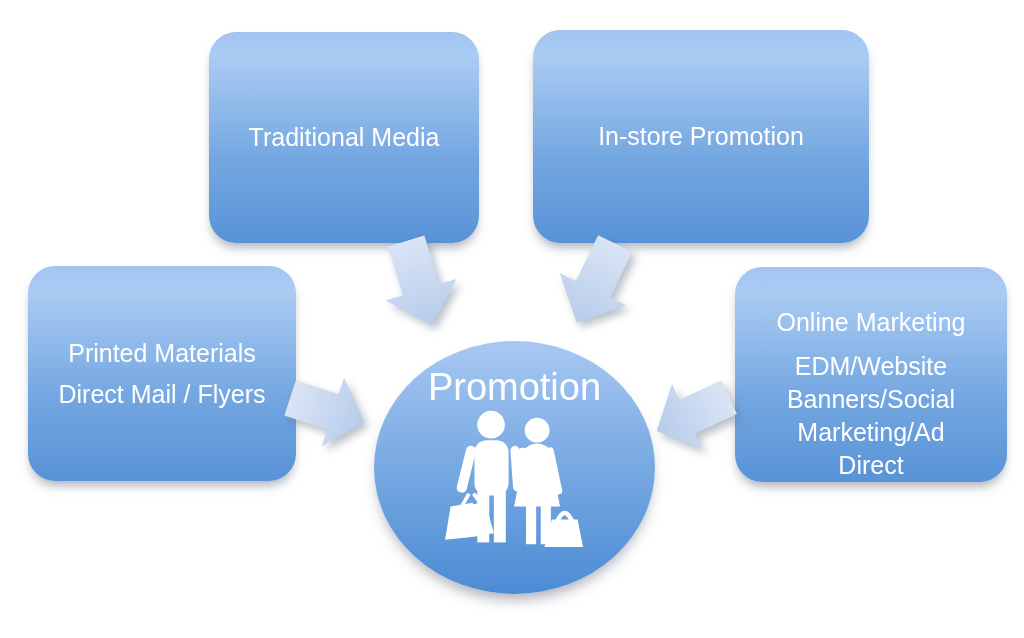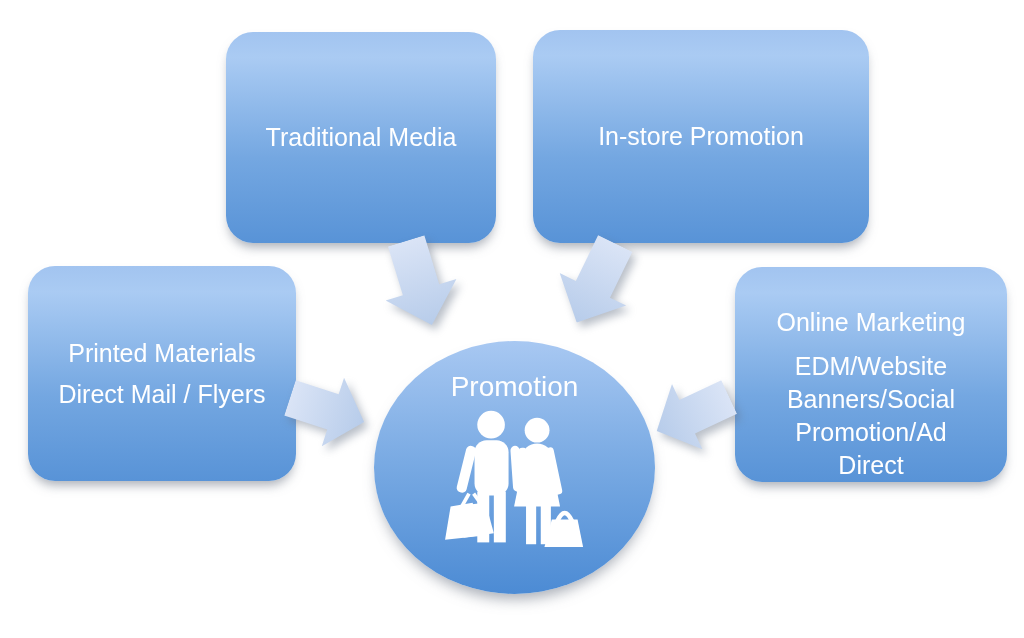--- a/index.html
+++ b/index.html
@@ -19,40 +19,40 @@
     box-shadow: 0 7px 11px -3px rgba(96, 106, 122, 0.55);
     color: #ffffff;
     display: flex;
     flex-direction: column;
     align-items: center;
     justify-content: center;
     text-align: center;
     font-size: 25px;
   }
   .node .line { line-height: 25px; }
-  .b-traditional { left: 226px; top: 32px;  width: 270px; height: 211px; gap: 1px; }
+  .b-traditional { left: 209px; top: 32px;  width: 270px; height: 211px; gap: 1px; }
   .b-instore     { left: 533px; top: 30px;  width: 336px; height: 213px; }
   .b-printed     { left: 28px;  top: 266px; width: 268px; height: 215px; gap: 16px; }
   .b-online      { left: 735px; top: 267px; width: 272px; height: 215px; justify-content: flex-end; }
   .b-online .box-title { line-height: 30px; margin-bottom: 13px; }
   .b-online .bline     { line-height: 33px; }
   
   .circle {
     position: absolute;
     left: 374px; top: 341px;
     width: 281px; height: 253px;
     border-radius: 50%;
     background: linear-gradient(180deg, #a8c8f2 0%, #79aae3 48%, #4c8bd4 100%);
     box-shadow: 0 9px 14px -4px rgba(96, 106, 122, 0.55);
     color: #ffffff;
     display: flex;
     flex-direction: column;
     align-items: center;
   }
-  .circle-label { margin-top: 31px; font-size: 28px; line-height: 30px; }
+  .circle-label { margin-top: 31px; font-size: 38px; line-height: 30px; }
   .couple-svg   { width: 152px; height: 138px; margin-top: 7px; }
   
   .arrow-wrap {
     position: absolute;
     filter: drop-shadow(4px 5px 4px rgba(100, 112, 132, 0.45));
   }
   .arrow-wrap svg { display: block; }
   .a-traditional { left: 382px; top: 239px; }
   .a-traditional svg { transform: rotate(-17deg); }
   .a-instore     { left: 559px; top: 239px; }
@@ -77,21 +77,21 @@
 
   <div class="node b-printed">
     <div class="line">Printed Materials</div>
     <div class="line">Direct Mail / Flyers</div>
   </div>
 
   <div class="node b-online">
     <div class="box-title">Online Marketing</div>
     <div class="bline">EDM/Website</div>
     <div class="bline">Banners/Social</div>
-    <div class="bline">Promotion/Ad</div>
+    <div class="bline">Marketing/Ad</div>
     <div class="bline">Direct</div>
   </div>
 
   <div class="arrow-wrap a-traditional">
     <svg width="74" height="88" viewBox="0 0 74 100" preserveAspectRatio="none">
       <defs>
         <linearGradient id="agA" x1="0" y1="0" x2="0" y2="1">
           <stop offset="0" stop-color="#dae4f6"></stop>
             <stop offset="1" stop-color="#b7ccea"></stop>
         </linearGradient>

